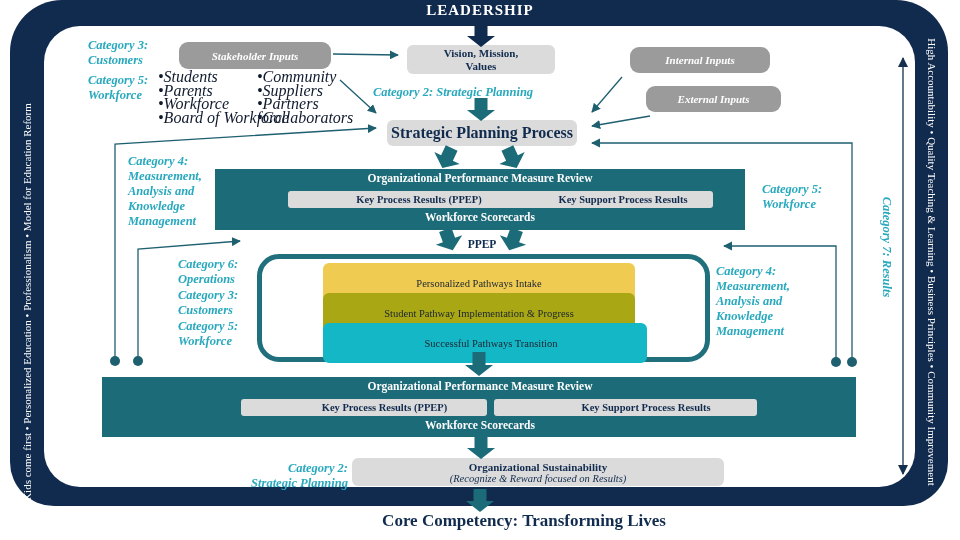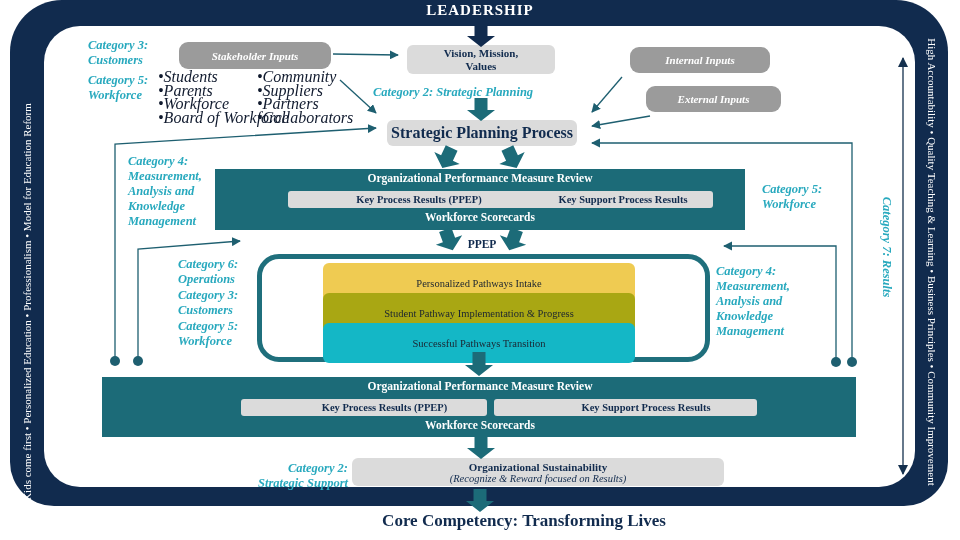--- a/index.html
+++ b/index.html
@@ -23,21 +23,21 @@
             justify-content:center;}
   .band{position:absolute;background:#1C6B78;}
   .bandtext{position:absolute;color:#fff;font-weight:bold;font-size:11.5px;text-align:center;}
   .bandbox{position:absolute;background:#DBDBDB;color:#112B4E;font-weight:bold;font-size:10.5px;
            border-radius:3px;display:flex;align-items:center;justify-content:center;padding-left:41px;}
   .bullets{position:absolute;color:#101A2E;font-style:italic;font-size:16px;line-height:13.5px;}
   .ppepbox{position:absolute;left:257px;top:254px;width:443px;height:98px;background:#fff;
            border:5px solid #1F6F7C;border-radius:22px;}
   .bar{position:absolute;left:323px;width:312px;height:40px;border-radius:6px;color:#1B2430;
        font-size:10.5px;display:flex;align-items:center;justify-content:center;}
-  .bar1{background:#EFCB52;}.bar2{background:#A9A713;}.bar3{background:#14B7C6;}
+  .bar1{background:#EFCB52;}.bar2{background:#A9A713;}.bar3{background:#14B7C6;padding-left:12px;}
   .ppeplabel{position:absolute;left:460px;top:238px;width:44px;text-align:center;color:#112B4E;
              font-weight:bold;font-size:11.5px;}
   svg.overlay{position:absolute;left:0;top:0;pointer-events:none;}
 </style>
 </head>
 <body>
 
 <div class="stage">
 
   <div class="frame"></div>
@@ -155,21 +155,21 @@
   <div class="bandbox" style="left:241px;top:399px;width:205px;height:17px;">
     <span>Key Process Results (PPEP)</span>
   </div>
   <div class="bandbox" style="left:494px;top:399px;width:222px;height:17px;">
     <span>Key Support Process Results</span>
   </div>
   <div class="bandtext" style="left:330px;top:419px;width:300px;">Workforce Scorecards</div>
 
   <div class="cat" style="left:218px;top:461px;width:130px;text-align:right;">
     <div>Category 2:</div>
-    <div>Strategic Support</div>
+    <div>Strategic Planning</div>
   </div>
   <div class="boxlight" style="left:352px;top:458px;width:372px;height:28px;">
     <div style="font-size:11px;">Organizational Sustainability</div>
     <div style="font-size:10.5px;font-style:italic;font-weight:normal;">(Recognize &amp; Reward focused on Results)</div>
   </div>
 
   <svg class="overlay" width="960" height="540" viewBox="0 0 960 540">
     <defs>
       <marker id="arrT" viewBox="0 0 10 10" refX="9" refY="5" markerWidth="7" markerHeight="7" orient="auto-start-reverse">
         <path d="M0,0 L10,5 L0,10 z" fill="#1E5F70"></path>

